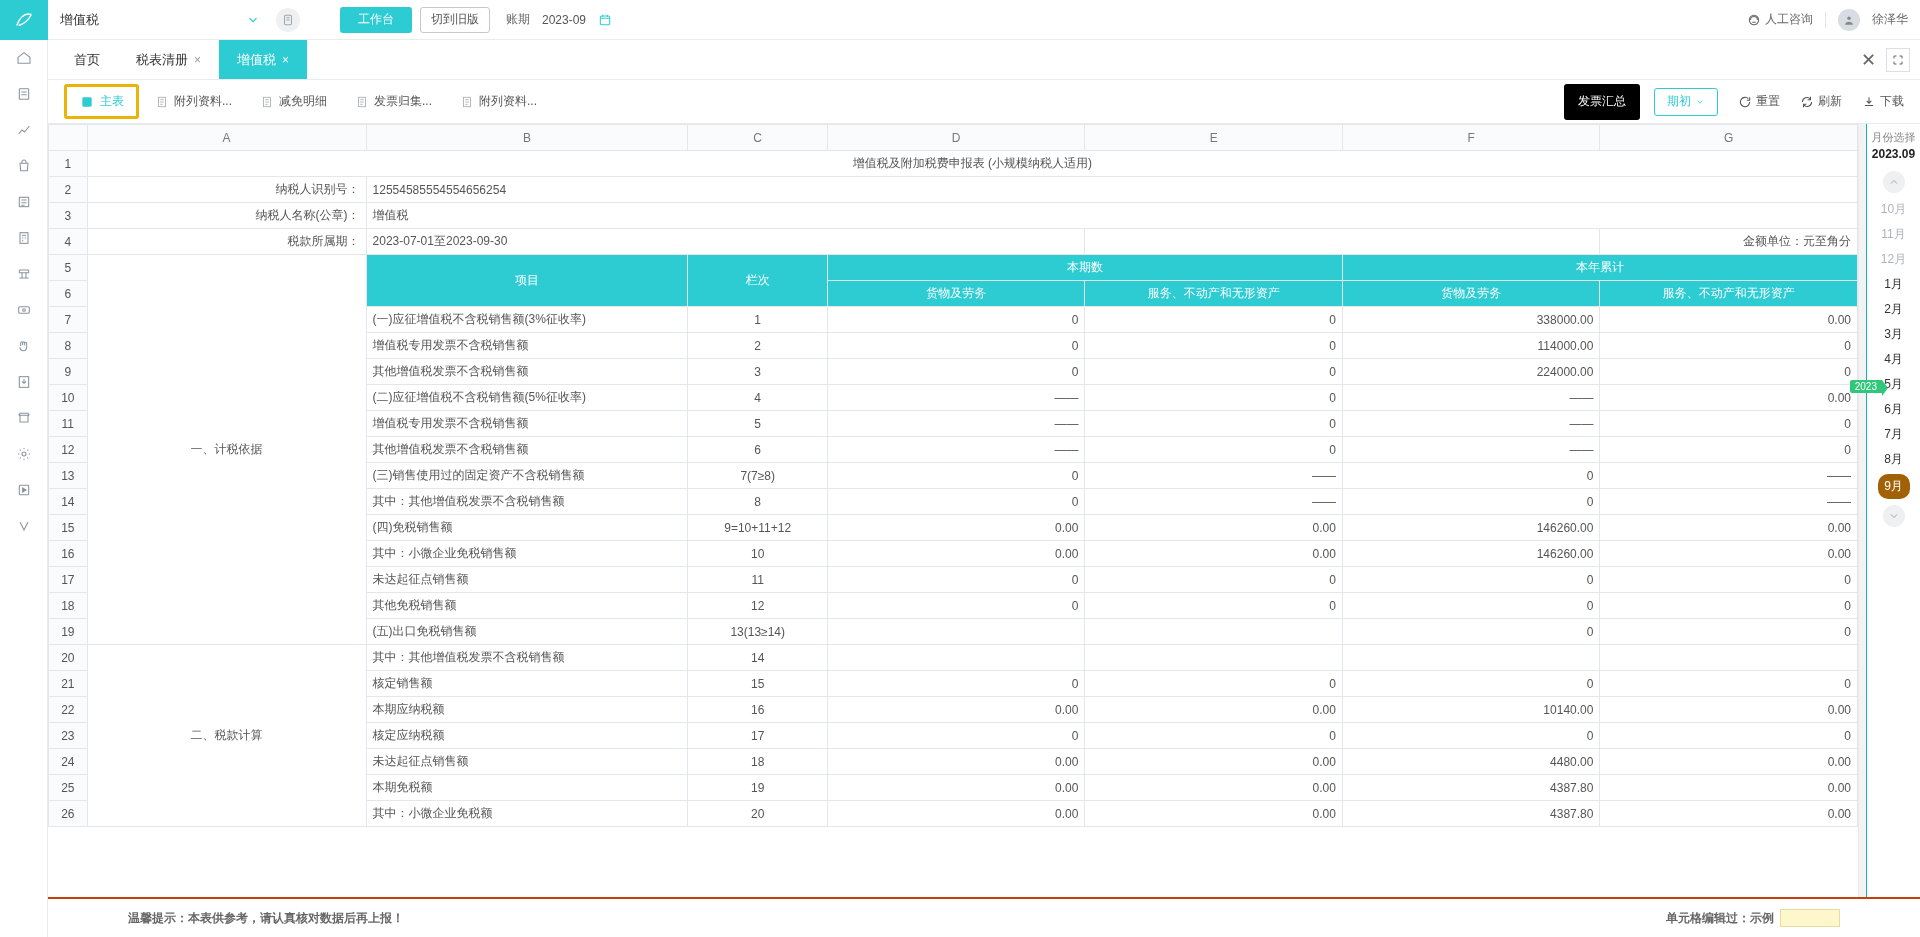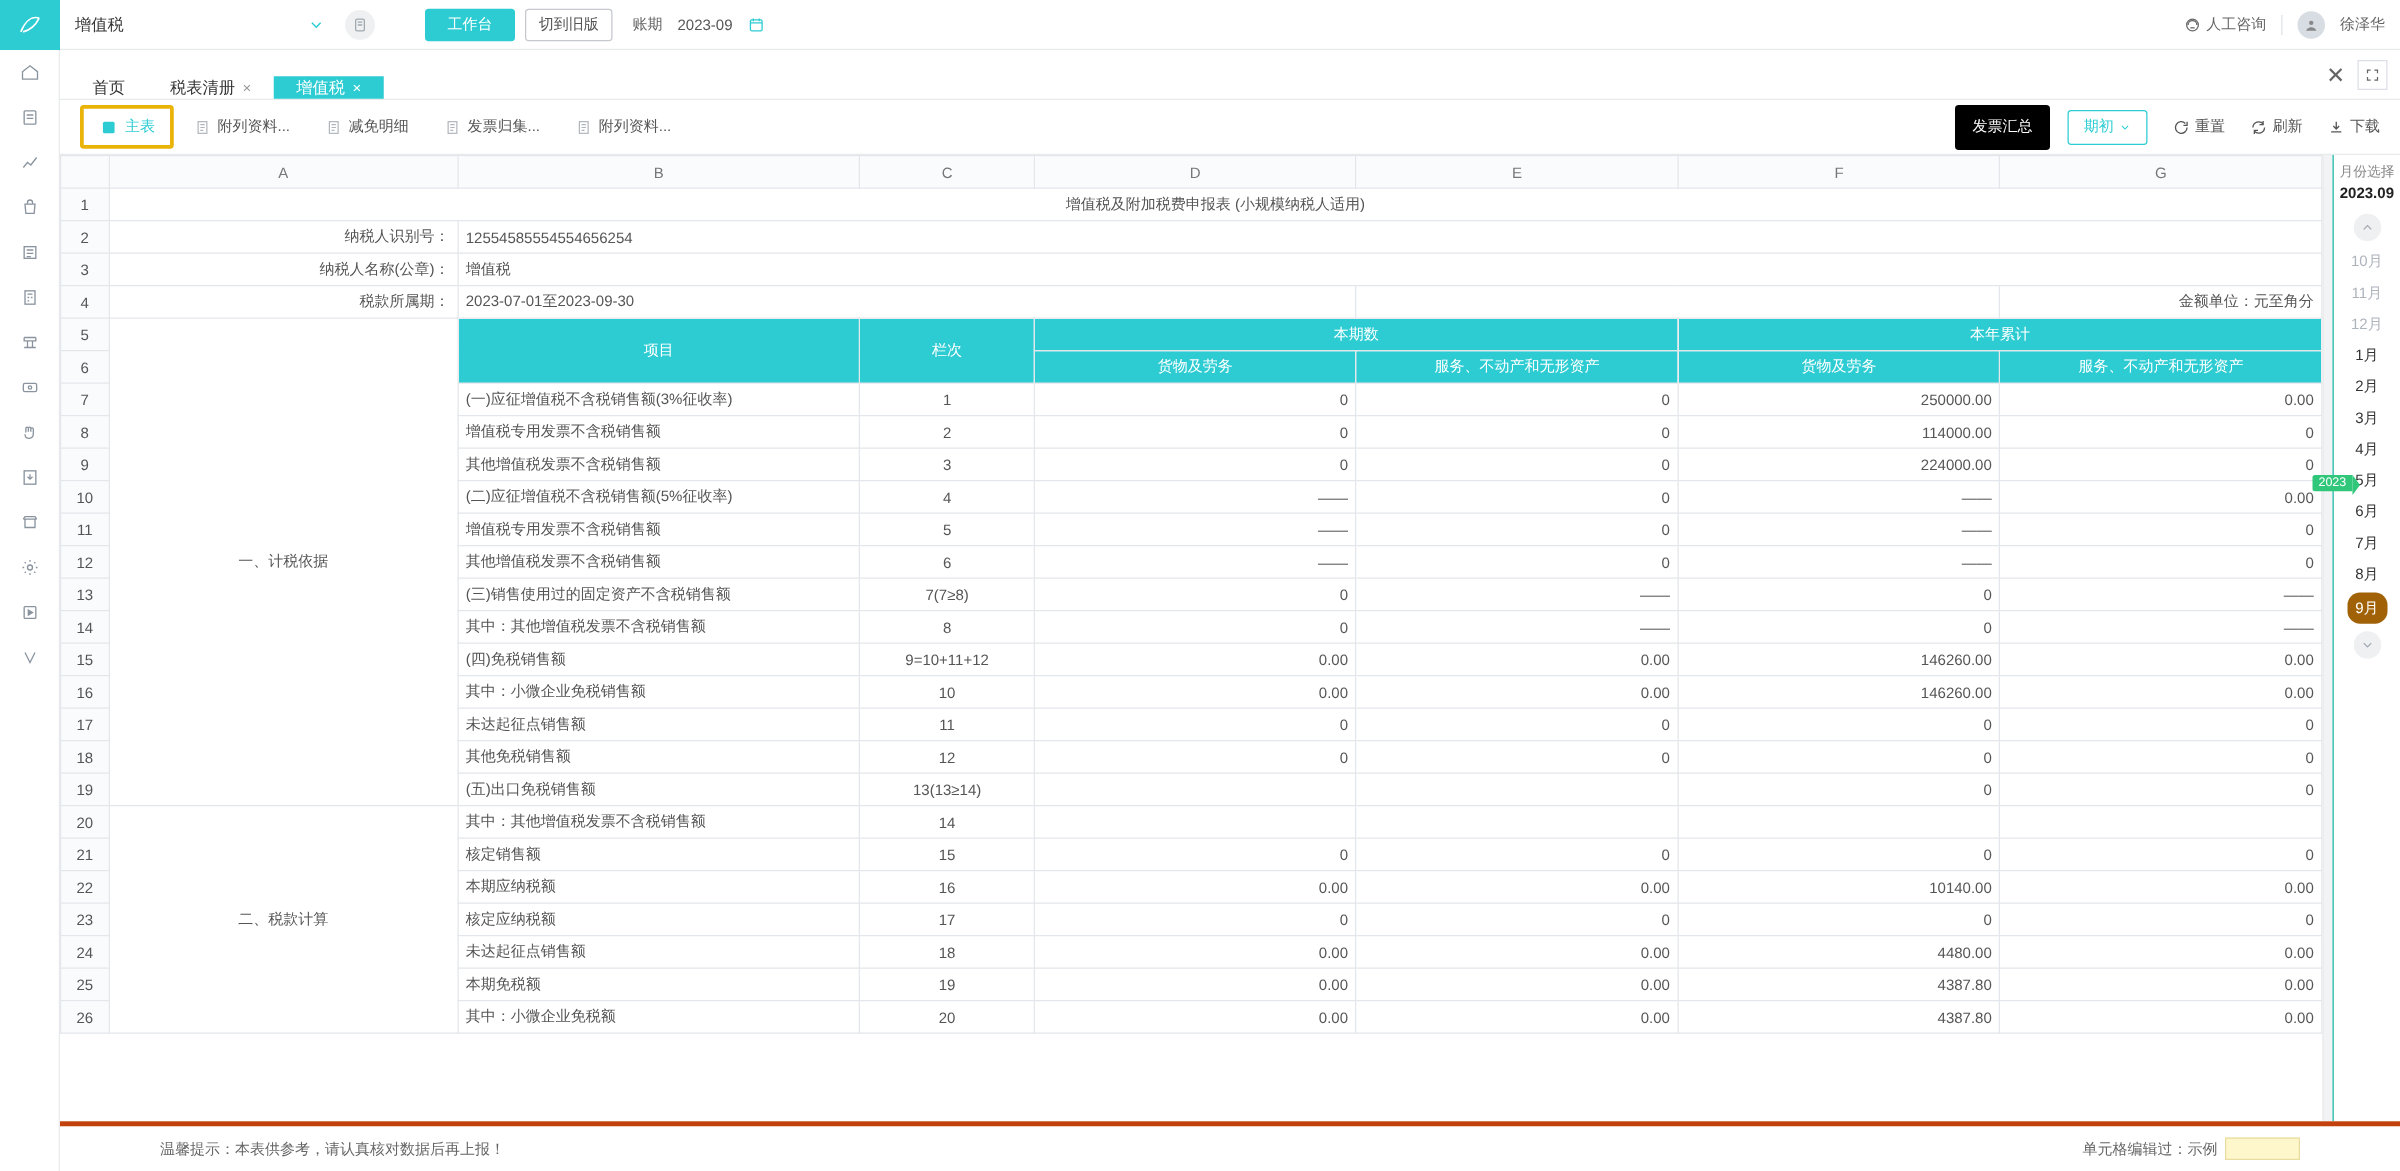--- a/index.html
+++ b/index.html
@@ -72,21 +72,21 @@
 .month-panel .title { color: #888; font-size: 11px; margin-bottom: 2px;}
 .month-panel .cur { color: #222; font-weight: bold; font-size: 12px; margin-bottom: 6px;}
 .month-panel .arrow { width: 22px; height: 22px; border-radius: 50%; background: #eef0f2; color: #a0a7b0; display:flex;align-items:center;justify-content:center;margin:4px 0;cursor:pointer;}
 .month-panel .m { width: 100%; text-align:center; padding: 4px 0; color: #aeb4bb; cursor:pointer; }
 .month-panel .m.en { color: #333; }
 .month-panel .m.active { background: #a16207; color:#fff; border-radius: 10px; width: 32px; margin: 2px auto;}
 .year-badge { position: absolute; right: 38px; top: 256px; background: #30c77b; color:#fff; font-size:10px; padding:1px 5px; border-radius: 2px 0 0 2px; }
 .year-badge::after{ content:""; position:absolute; right:-6px; top:0; width:0;height:0;border-top:8px solid transparent;border-bottom:8px solid transparent;border-left:6px solid #30c77b;}
 
 
-.status-bar { height: 40px; border-top: 4px solid #c2410c; display:flex; align-items:center; padding: 0 80px 0 80px; background:#fff; color:#666; }
+.status-bar { height: 40px; border-top: 2px solid #c2410c; display:flex; align-items:center; padding: 0 80px 0 80px; background:#fff; color:#666;font-weight:bold; }
 .status-bar .hint { flex:1; }
 .status-bar .swatch { width: 60px; height: 18px; background:#fff7cc; border:1px solid #e8dca0; margin-left:6px;}
 
 
 .vscroll { width: 8px; background:#f2f3f5; border-left:1px solid #e8eaec; }
 
 svg { display: block; }
 </style>
 </head>
 <body>
@@ -219,21 +219,21 @@
           <svg width="14" height="14" viewBox="0 0 24 24" fill="currentColor">
               <circle cx="12" cy="9" r="3"></circle>
               <path d="M5 20c1-4 5-5 7-5s6 1 7 5z"></path>
             </svg>
         </div>
         <span>徐泽华</span>
       </div>
     </div>
 
     <div class="tabs-row">
-      <div id="tabs-container" style="display:flex;align-items:flex-end;">
+      <div id="tabs-container" style="display:flex;">
           <div class="tab">
             <span>首页</span>
           </div>
           <div class="tab">
             <span>税表清册</span>
             <span class="close">×</span>
           </div>
           <div class="tab active">
             <span>增值税</span>
             <span class="close">×</span>
@@ -383,21 +383,21 @@
                 <td class="th-teal">服务、不动产和无形资产</td>
                 <td class="th-teal">货物及劳务</td>
                 <td class="th-teal">服务、不动产和无形资产</td>
               </tr>
               <tr>
                 <td class="row-head">7</td>
                 <td>(一)应征增值税不含税销售额(3%征收率)</td>
                 <td class="ctr">1</td>
                 <td class="num">0</td>
                 <td class="num">0</td>
-                <td class="num">250000.00</td>
+                <td class="num">338000.00</td>
                 <td class="num">0.00</td>
               </tr>
               <tr>
                 <td class="row-head">8</td>
                 <td>增值税专用发票不含税销售额</td>
                 <td class="ctr">2</td>
                 <td class="num">0</td>
                 <td class="num">0</td>
                 <td class="num">114000.00</td>
                 <td class="num">0</td>

